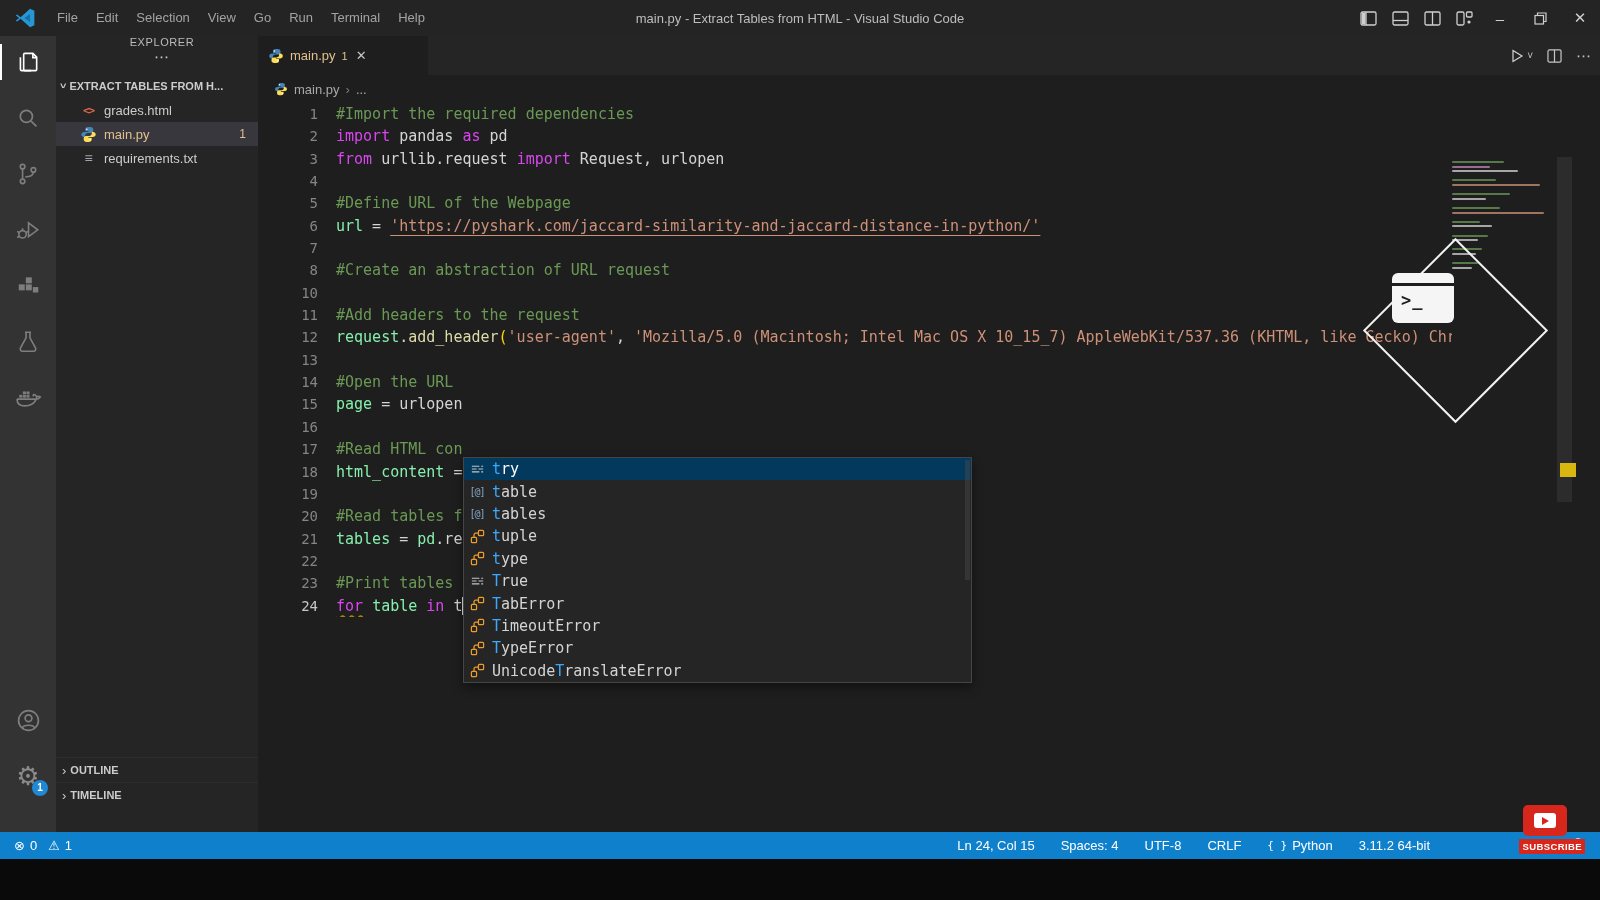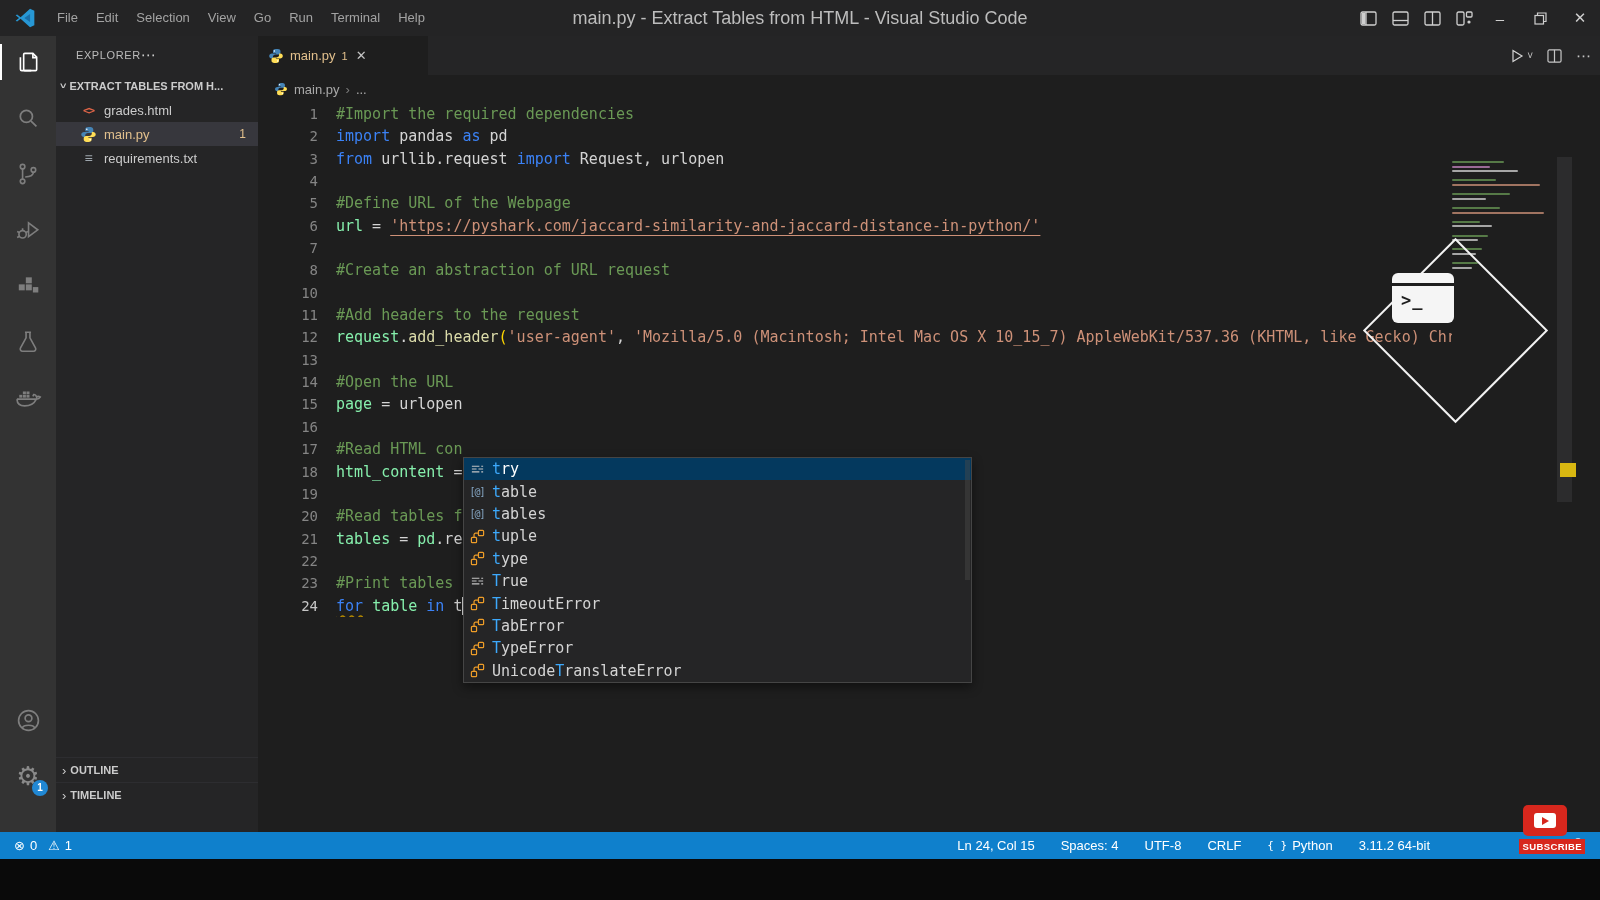--- a/index.html
+++ b/index.html
@@ -6,40 +6,40 @@
   body{width:1600px;height:900px;background:#1e1e1e;overflow:hidden;position:relative;
        font-family:"Liberation Sans",sans-serif;color:#cccccc;-webkit-font-smoothing:antialiased;}
   svg{display:block}
 
   
   #titlebar{position:absolute;left:0;top:0;width:1600px;height:36px;background:#242425;
             display:flex;align-items:center;z-index:30;}
   #vscode-logo{width:22px;height:22px;margin:0 12px 0 14px;}
   #menubar{display:flex;align-items:center;}
   .menu-item{font-size:13px;color:#a3a3a3;padding:11px 9px;line-height:36px;cursor:default;}
-  #window-title{position:absolute;left:0;right:0;text-align:center;font-size:18px;color:#bdbdbd;pointer-events:none;}
+  #window-title{position:absolute;left:0;right:0;text-align:center;font-size:13px;color:#bdbdbd;pointer-events:none;}
   #titlebar-right{position:absolute;right:0;top:0;height:36px;display:flex;align-items:center;}
   .tb-icon{width:32px;height:36px;display:flex;align-items:center;justify-content:center;}
   .win-btn{width:40px;height:36px;display:flex;align-items:center;justify-content:center;font-size:15px;color:#cfcfcf;}
 
   
   #main{position:absolute;left:0;top:36px;width:1600px;height:796px;display:flex;}
 
   
   #activitybar{width:56px;background:#333333;position:relative;flex:none;}
   .ab-item{width:56px;height:52px;display:flex;align-items:center;justify-content:center;position:relative;margin-bottom:4px;}
   .ab-item.active::before{content:"";position:absolute;left:0;top:8px;bottom:8px;width:2px;background:#ffffff;}
   .ab-bottom{position:absolute;bottom:26px;left:0;width:56px;}
   .badge-blue{position:absolute;right:8px;bottom:6px;min-width:16px;height:16px;border-radius:9px;background:#2188d4;
               color:#fff;font-size:10px;line-height:16px;text-align:center;font-weight:bold;}
   .gear-glyph{font-size:26px;color:#8a8a8a;font-family:"DejaVu Sans",sans-serif;}
 
   
   #sidebar{width:202px;background:#252526;position:relative;flex:none;font-size:13px;}
-  #sb-header{height:38px;display:flex;align-items:center;padding:0 10px 0 20px;}
+  #sb-header{height:38px;display:flex;align-items:center;padding:0 10px 0 20px;flex-direction:column;}
   #sb-header .title{font-size:11px;letter-spacing:.6px;color:#bbbbbb;}
   #sb-header .more{color:#cccccc;font-size:15px;letter-spacing:1px;}
   #sb-section{height:24px;display:flex;align-items:center;font-weight:bold;font-size:11px;color:#cccccc;padding-left:4px;}
   #sb-section .chev{font-size:11px;margin-right:3px;color:#cccccc;transform:scaleY(.8);}
   .file-row{height:24px;display:flex;align-items:center;padding-left:24px;color:#cccccc;position:relative;}
   .file-row.selected{background:#37373d;}
   .file-row.selected .file-label{color:#e2c08d;}
   .file-icon{width:17px;height:17px;margin-right:7px;display:flex;align-items:center;justify-content:center;flex:none;}
   .fi-html{color:#e06548;font-family:"DejaVu Sans Mono",monospace;font-size:11px;font-weight:bold;letter-spacing:-1px;}
   .fi-text{color:#9da6ad;font-size:14px;}
@@ -58,21 +58,21 @@
   #tab-main .tab-badge{color:#e2c08d;font-size:11px;}
   #tab-main .tab-close{color:#c5c5c5;font-size:13px;margin-left:2px;}
   #editor-actions{position:absolute;right:8px;top:0;height:39px;display:flex;align-items:center;gap:14px;}
   #breadcrumb{height:28px;display:flex;align-items:center;padding-left:16px;gap:6px;font-size:13px;color:#a9a9a9;}
   .py-icon{width:16px;height:16px;flex:none;}
 
   #code-region{position:absolute;left:0;top:67px;right:0;bottom:0;}
   .code-line{height:22.35px;line-height:22.35px;white-space:pre;font-family:"DejaVu Sans Mono",monospace;font-size:15px;}
   .ln{display:inline-block;width:60px;padding-right:18px;text-align:right;color:#858585;font-size:14px;}
   .ln.cur{color:#c6c6c6;}
-  .tok-cm{color:#6a9955}.tok-kw{color:#3b82f6}.tok-vr{color:#86efac}.tok-tx{color:#d4d4d4}
+  .tok-cm{color:#6a9955}.tok-kw{color:#d946ef}.tok-vr{color:#86efac}.tok-tx{color:#d4d4d4}
   .tok-st{color:#ce9178}.tok-fn{color:#dcdcaa}.tok-cl{color:#4ec9b0}.tok-pn{color:#ffd700}
   .tok-u{text-decoration:underline;text-underline-offset:4px;}
   .tok-sq{text-decoration:underline wavy #b58900;text-underline-offset:4px;}
   .caret{display:inline-block;width:2px;height:18px;background:#eaeaea;vertical-align:text-bottom;}
   #code-lines{position:absolute;left:0;top:0;right:148px;overflow:hidden;}
 
   
   #suggest{position:absolute;left:205px;top:354px;width:507px;background:#252526;border:1px solid #454545;
            box-shadow:0 4px 10px rgba(0,0,0,.45);z-index:20;}
   .sg-row{height:22.4px;display:flex;align-items:center;padding-left:5px;gap:7px;
@@ -452,31 +452,31 @@
               <span><span></span><span class="sg-match">T</span><span>rue</span></span>
             </div>
             <div class="sg-row">
               <span class="sg-icon">
                 <svg width="15" height="15" viewBox="0 0 16 16" fill="none" stroke="#ee9d28" stroke-width="1.3">
                   <rect x="1.5" y="9" width="5.5" height="5.5" rx="1"></rect>
                   <rect x="9" y="1.5" width="5.5" height="5.5" rx="1"></rect>
                   <path d="M4.3 9V6a1.6 1.6 0 0 1 1.6-1.6H9"></path>
                 </svg>
               </span>
-              <span><span></span><span class="sg-match">T</span><span>imeoutError</span></span>
+              <span><span></span><span class="sg-match">T</span><span>abError</span></span>
             </div>
             <div class="sg-row">
               <span class="sg-icon">
                 <svg width="15" height="15" viewBox="0 0 16 16" fill="none" stroke="#ee9d28" stroke-width="1.3">
                   <rect x="1.5" y="9" width="5.5" height="5.5" rx="1"></rect>
                   <rect x="9" y="1.5" width="5.5" height="5.5" rx="1"></rect>
                   <path d="M4.3 9V6a1.6 1.6 0 0 1 1.6-1.6H9"></path>
                 </svg>
               </span>
-              <span><span></span><span class="sg-match">T</span><span>abError</span></span>
+              <span><span></span><span class="sg-match">T</span><span>imeoutError</span></span>
             </div>
             <div class="sg-row">
               <span class="sg-icon">
                 <svg width="15" height="15" viewBox="0 0 16 16" fill="none" stroke="#ee9d28" stroke-width="1.3">
                   <rect x="1.5" y="9" width="5.5" height="5.5" rx="1"></rect>
                   <rect x="9" y="1.5" width="5.5" height="5.5" rx="1"></rect>
                   <path d="M4.3 9V6a1.6 1.6 0 0 1 1.6-1.6H9"></path>
                 </svg>
               </span>
               <span><span></span><span class="sg-match">T</span><span>ypeError</span></span>

